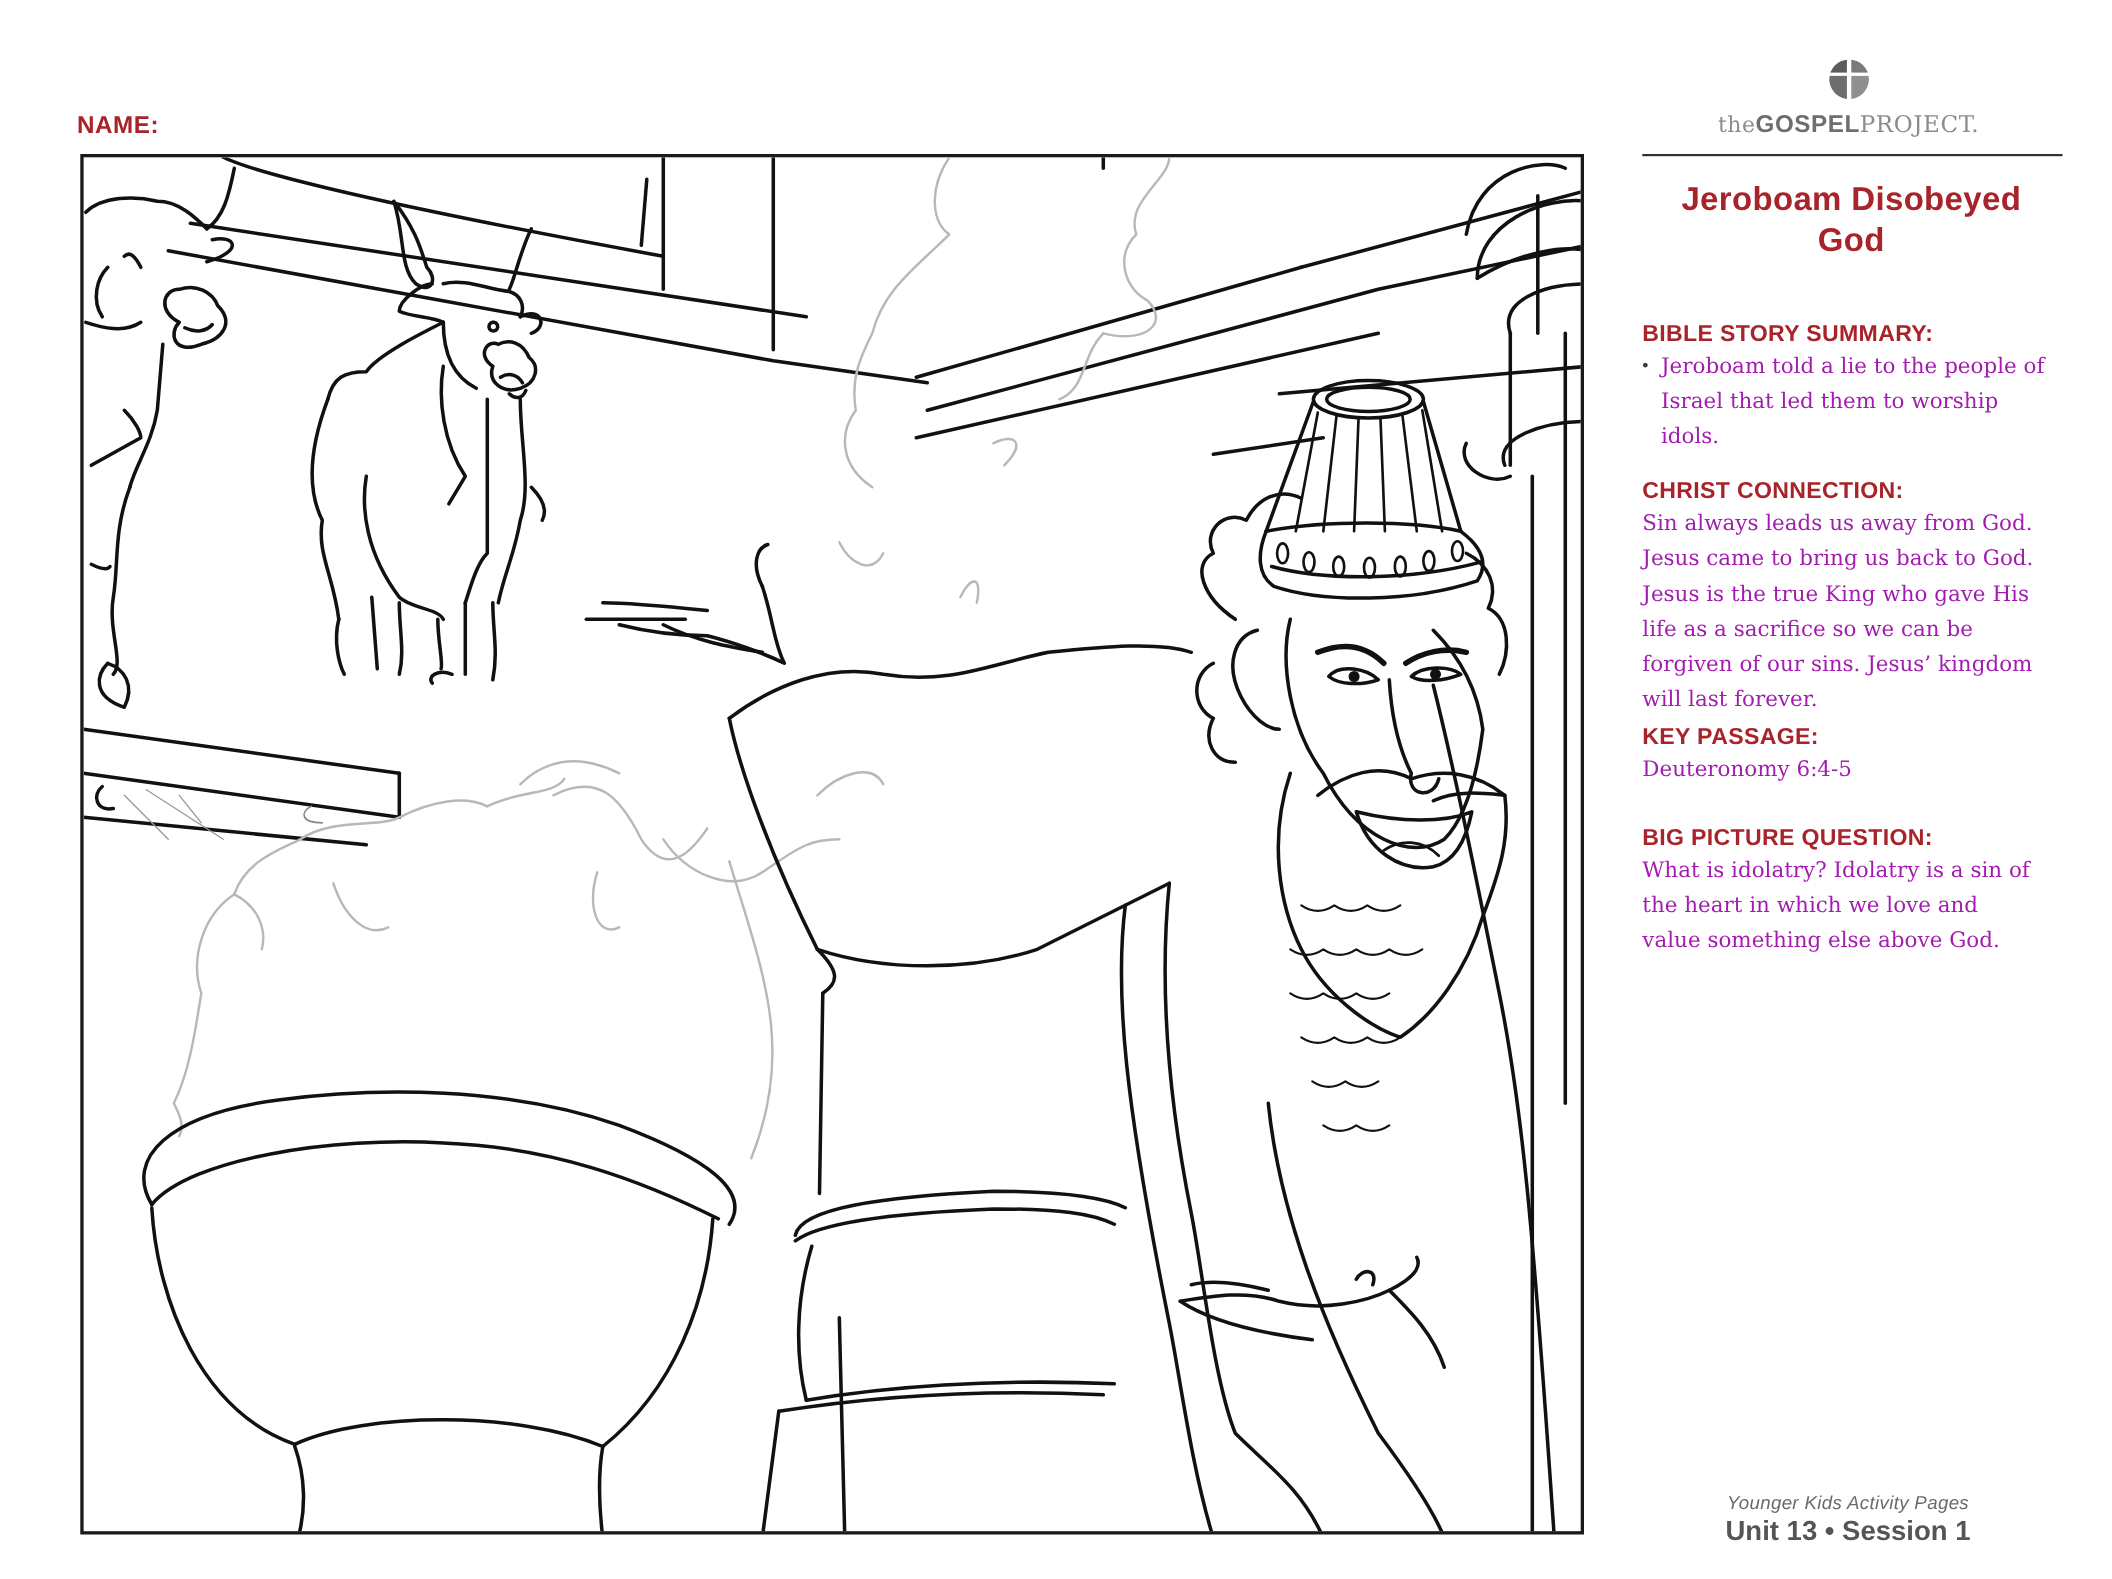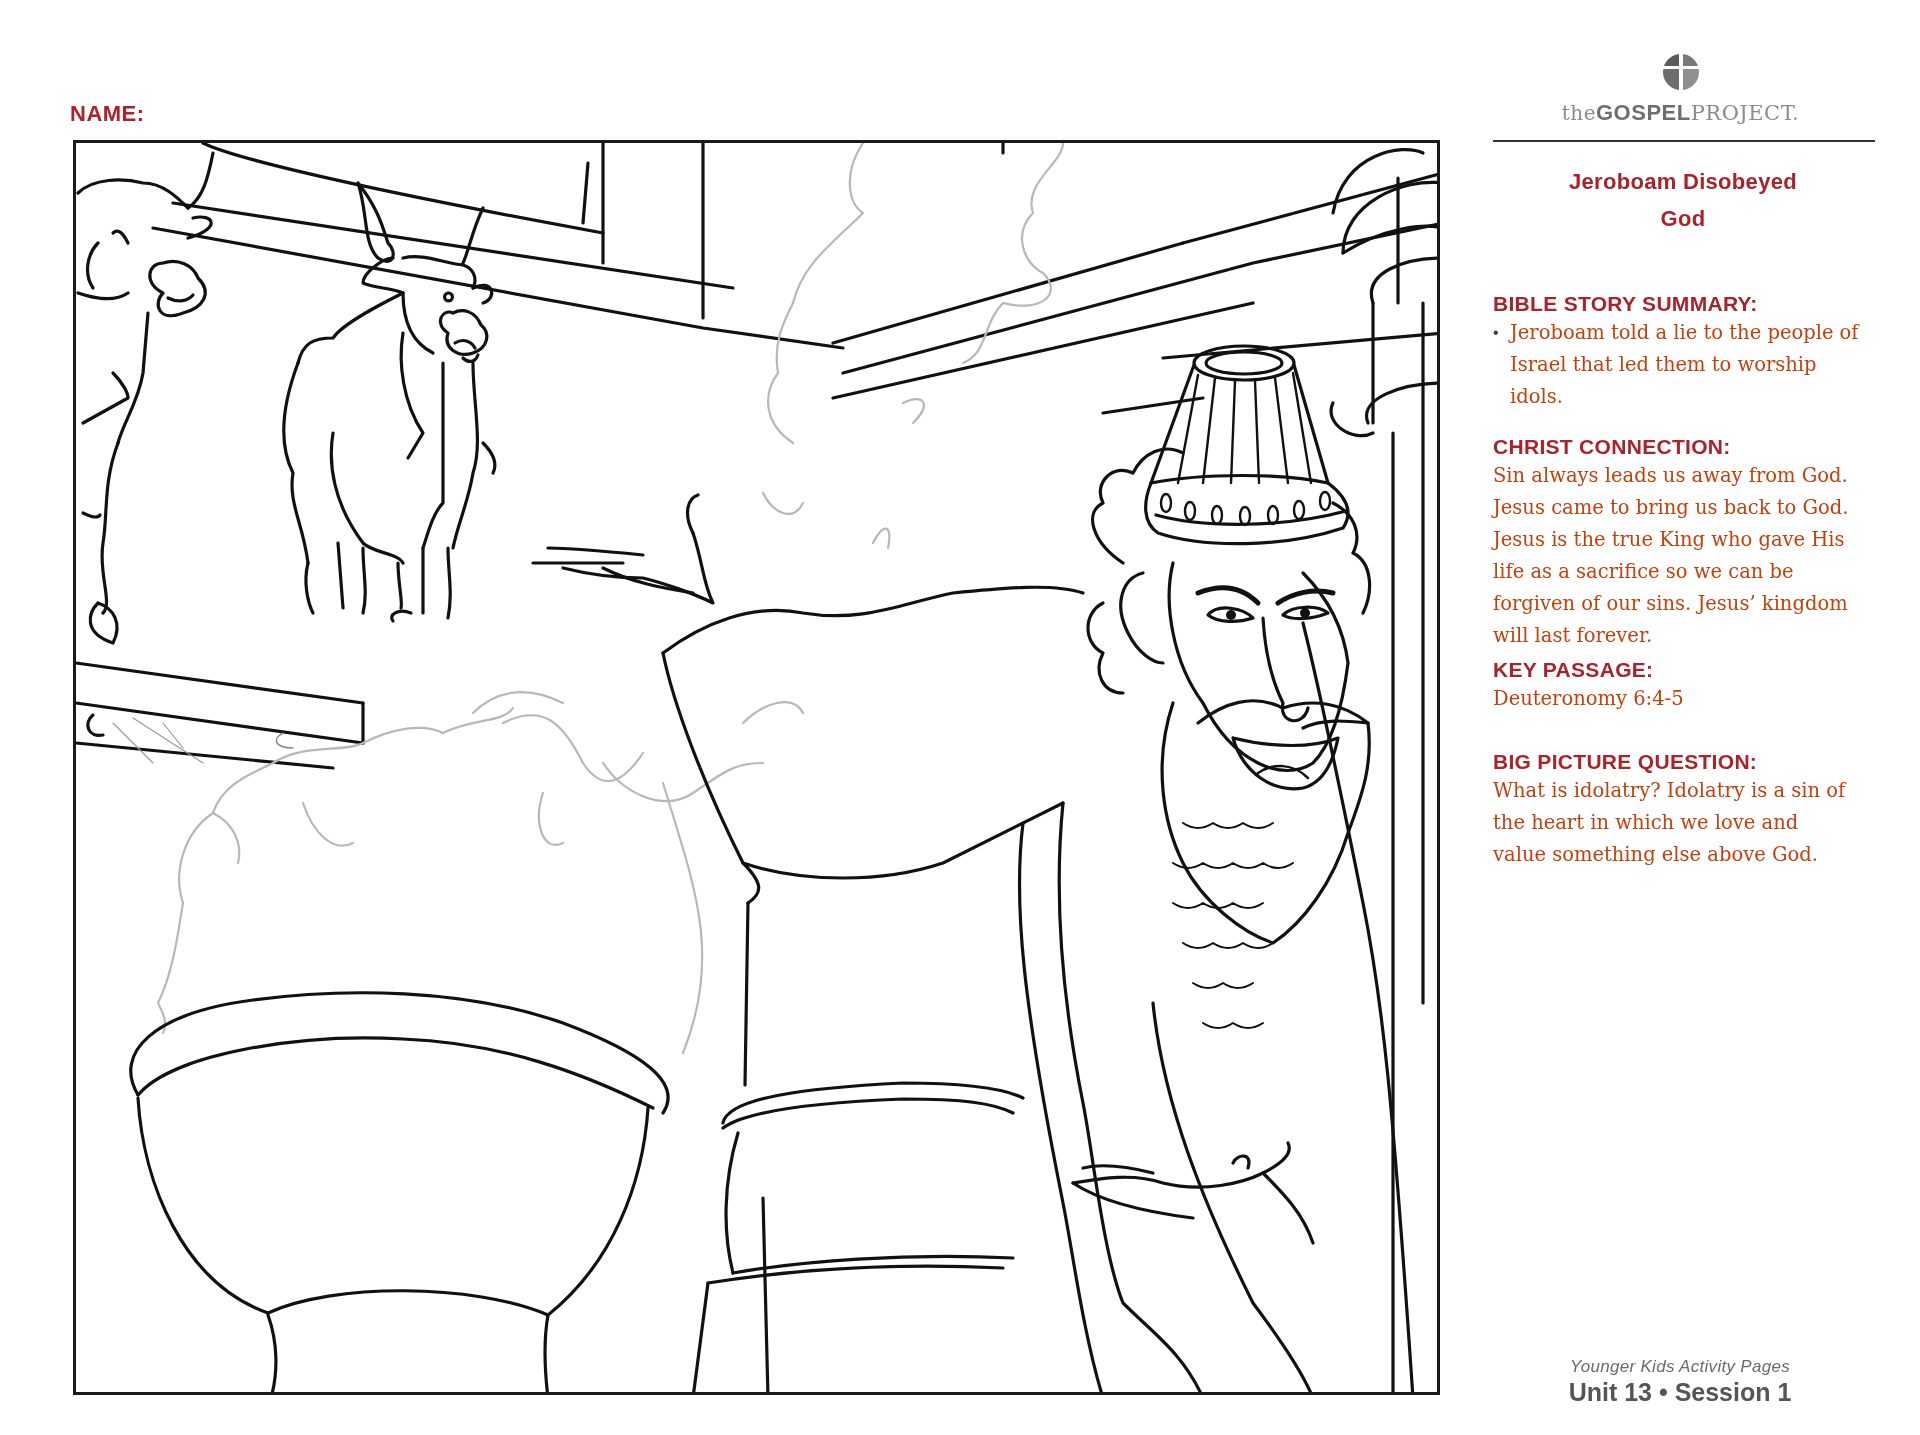--- a/index.html
+++ b/index.html
@@ -12,25 +12,25 @@
   .frame svg { position: absolute; left: 0; top: 0; }
   .logo { position: absolute; left: 1548px; top: 50px; width: 265px; height: 80px; }
   .logo-mark { position: absolute; left: 114px; top: 3px; width: 38px; height: 38px; }
   .logo-text { position: absolute; left: 0; top: 50px; width: 265px; text-align: center;
                font-size: 22px; color: #8a8a8a; white-space: nowrap; letter-spacing: 0.5px; }
   .logo-text .the { font-family: "DejaVu Serif", serif; font-size: 20px; color: #8c8c8c; }
   .logo-text .gospel { font-family: "Liberation Sans", sans-serif; font-weight: 700; color: #6e6e6e; }
   .logo-text .project { font-family: "DejaVu Serif", serif; font-weight: 300; color: #8c8c8c; font-size: 21px; }
   .divider { position: absolute; left: 1493px; top: 140px; width: 382px; height: 2px; background: #333; }
   .side { position: absolute; left: 1493px; top: 163px; width: 400px; }
-  .title { text-align: center; width: 380px; color: #a8232a; font-weight: 700; font-size: 22px;
+  .title { text-align: center; width: 380px; color: #a8232a; font-weight: 700; font-size: 30px;
            line-height: 37px; font-family: "Liberation Sans", sans-serif; letter-spacing: 0.3px; }
   .section-h { color: #a8232a; font-weight: 700; font-size: 21px; line-height: 26px;
                letter-spacing: 0.3px; margin-top: 25px; font-family: "Liberation Sans", sans-serif; }
-  .body-text { color: #c2410c; font-family: "DejaVu Serif", serif; font-size: 19.5px;
+  .body-text { color: #a21caf; font-family: "DejaVu Serif", serif; font-size: 19.5px;
                line-height: 32px; }
   ul.bullets { list-style: none; margin: 0; padding: 0; }
   ul.bullets li { position: relative; padding-left: 17px; }
   ul.bullets li::before { content: "•"; position: absolute; left: 0; top: 0; color: #3e3e3e;
                           font-family: "Liberation Sans", sans-serif; font-size: 16px; }
   .footer { position: absolute; left: 1530px; top: 1357px; width: 300px; text-align: center; }
   .footer .sub { font-style: italic; font-size: 17px; color: #6a6a6a; letter-spacing: 0.3px; }
   .footer .unit { font-weight: 700; font-size: 25px; color: #555; margin-top: 1px; }
 </style>
 </head>

